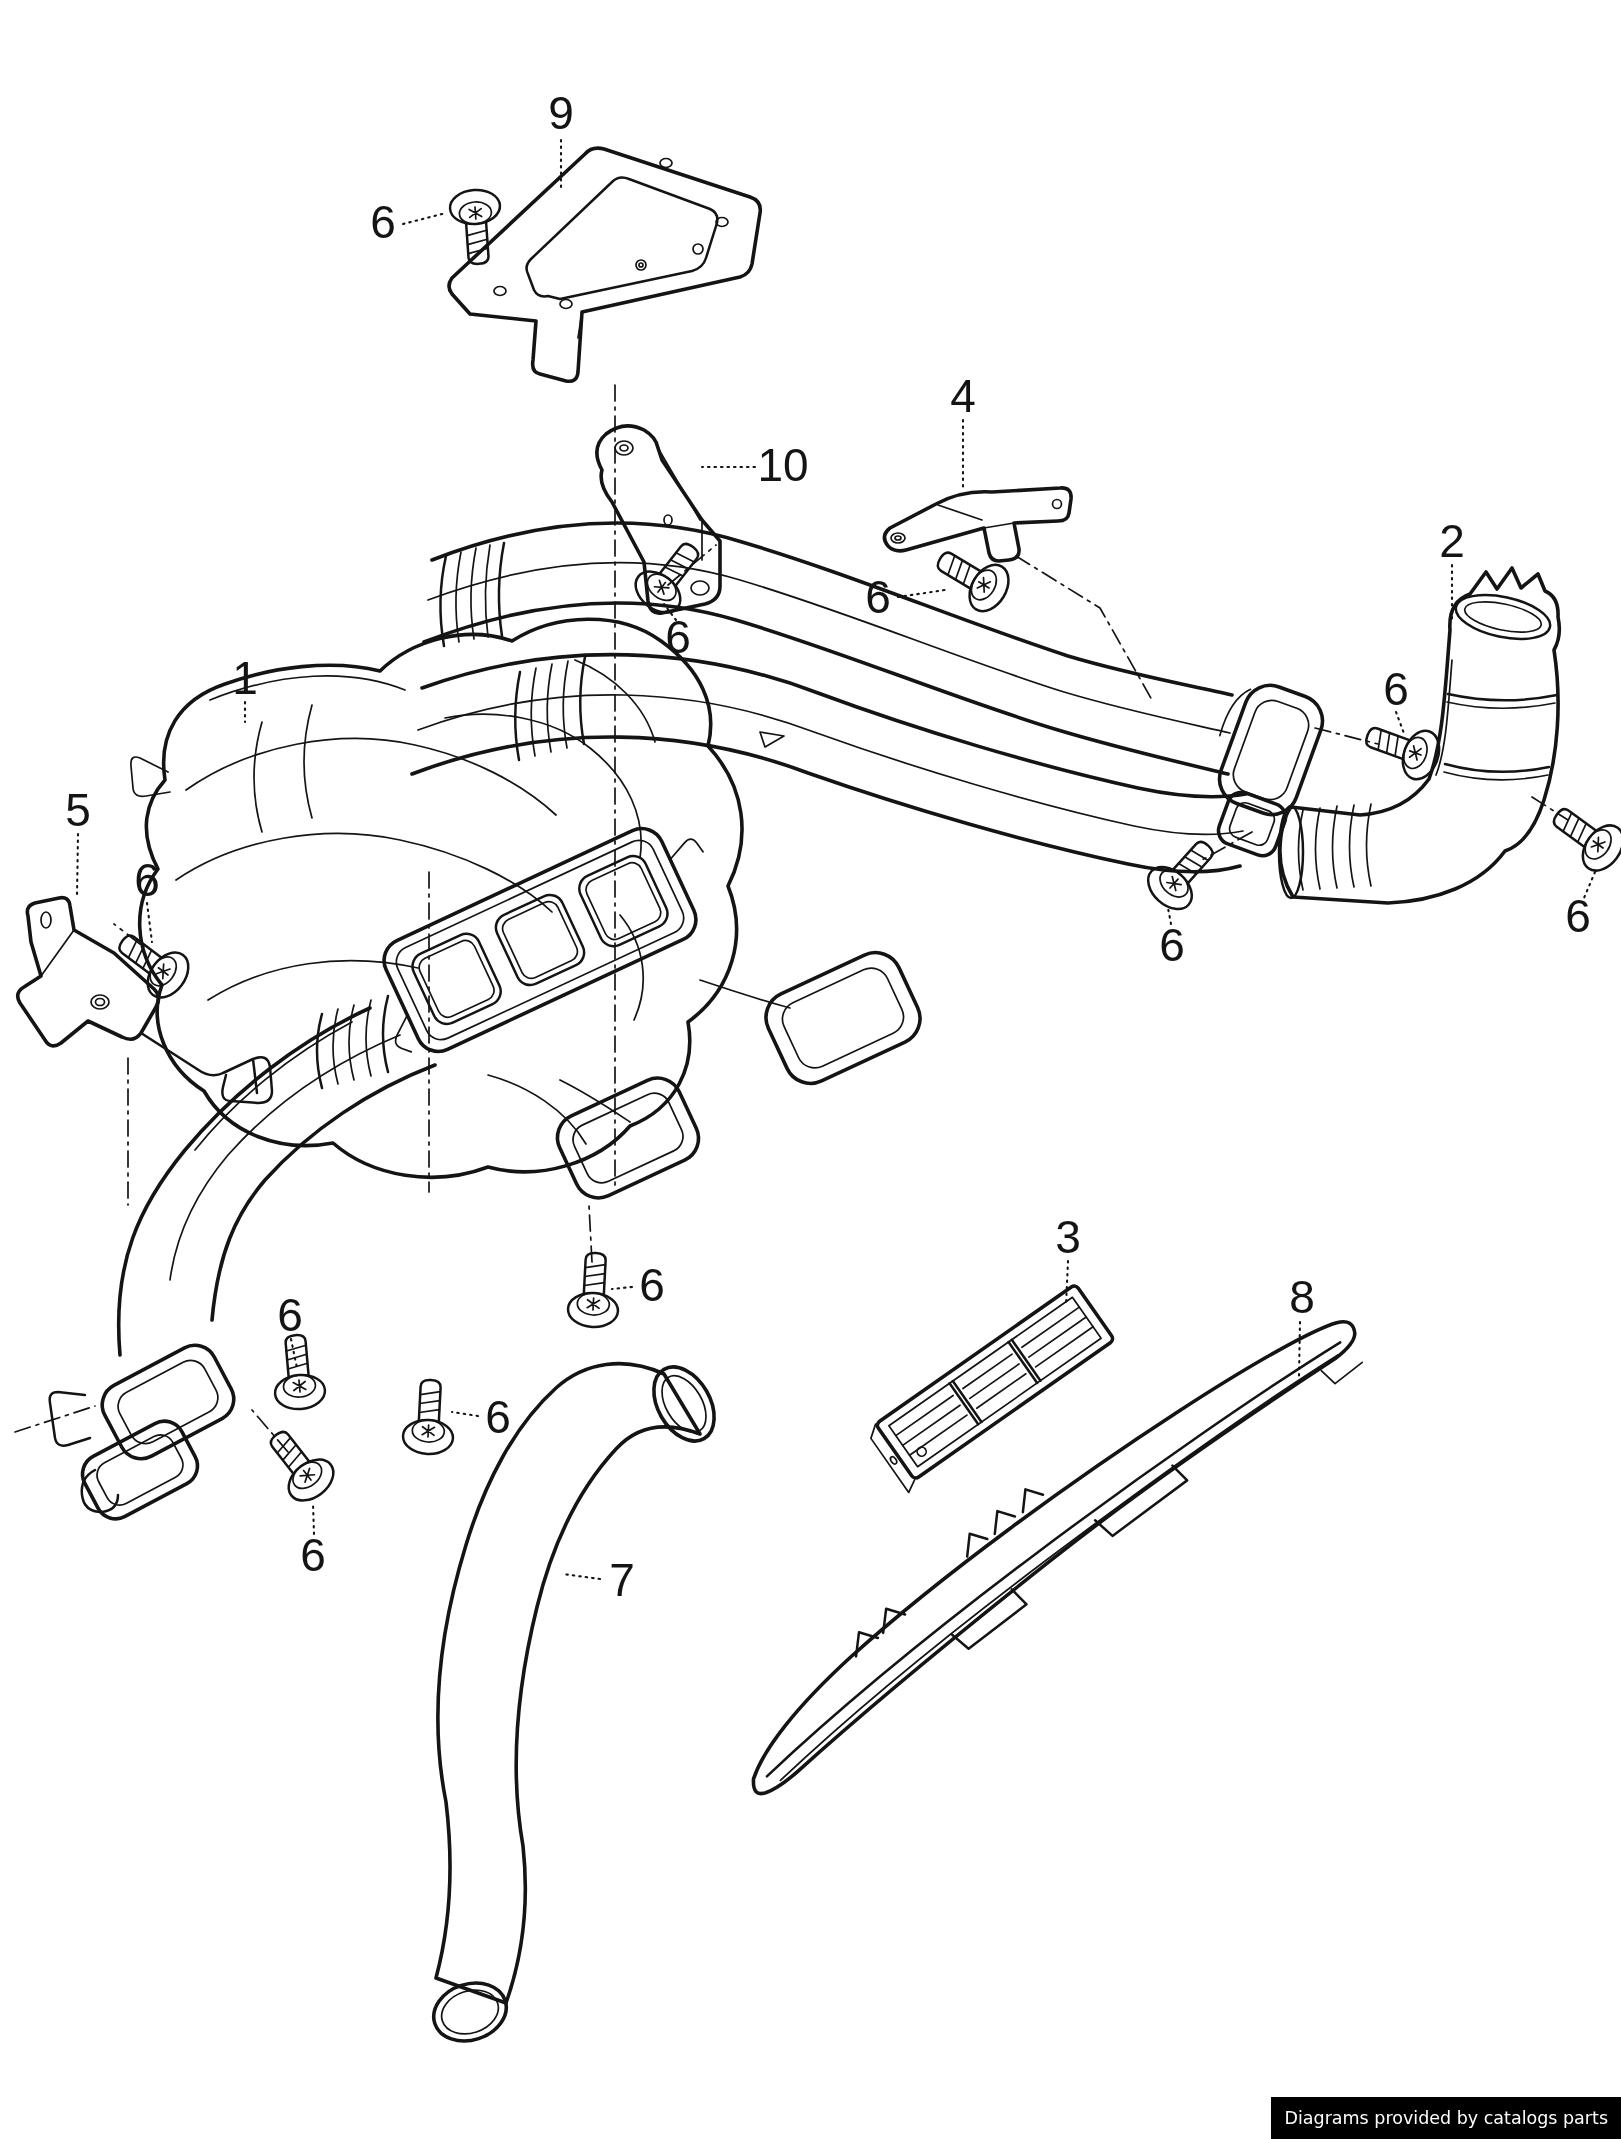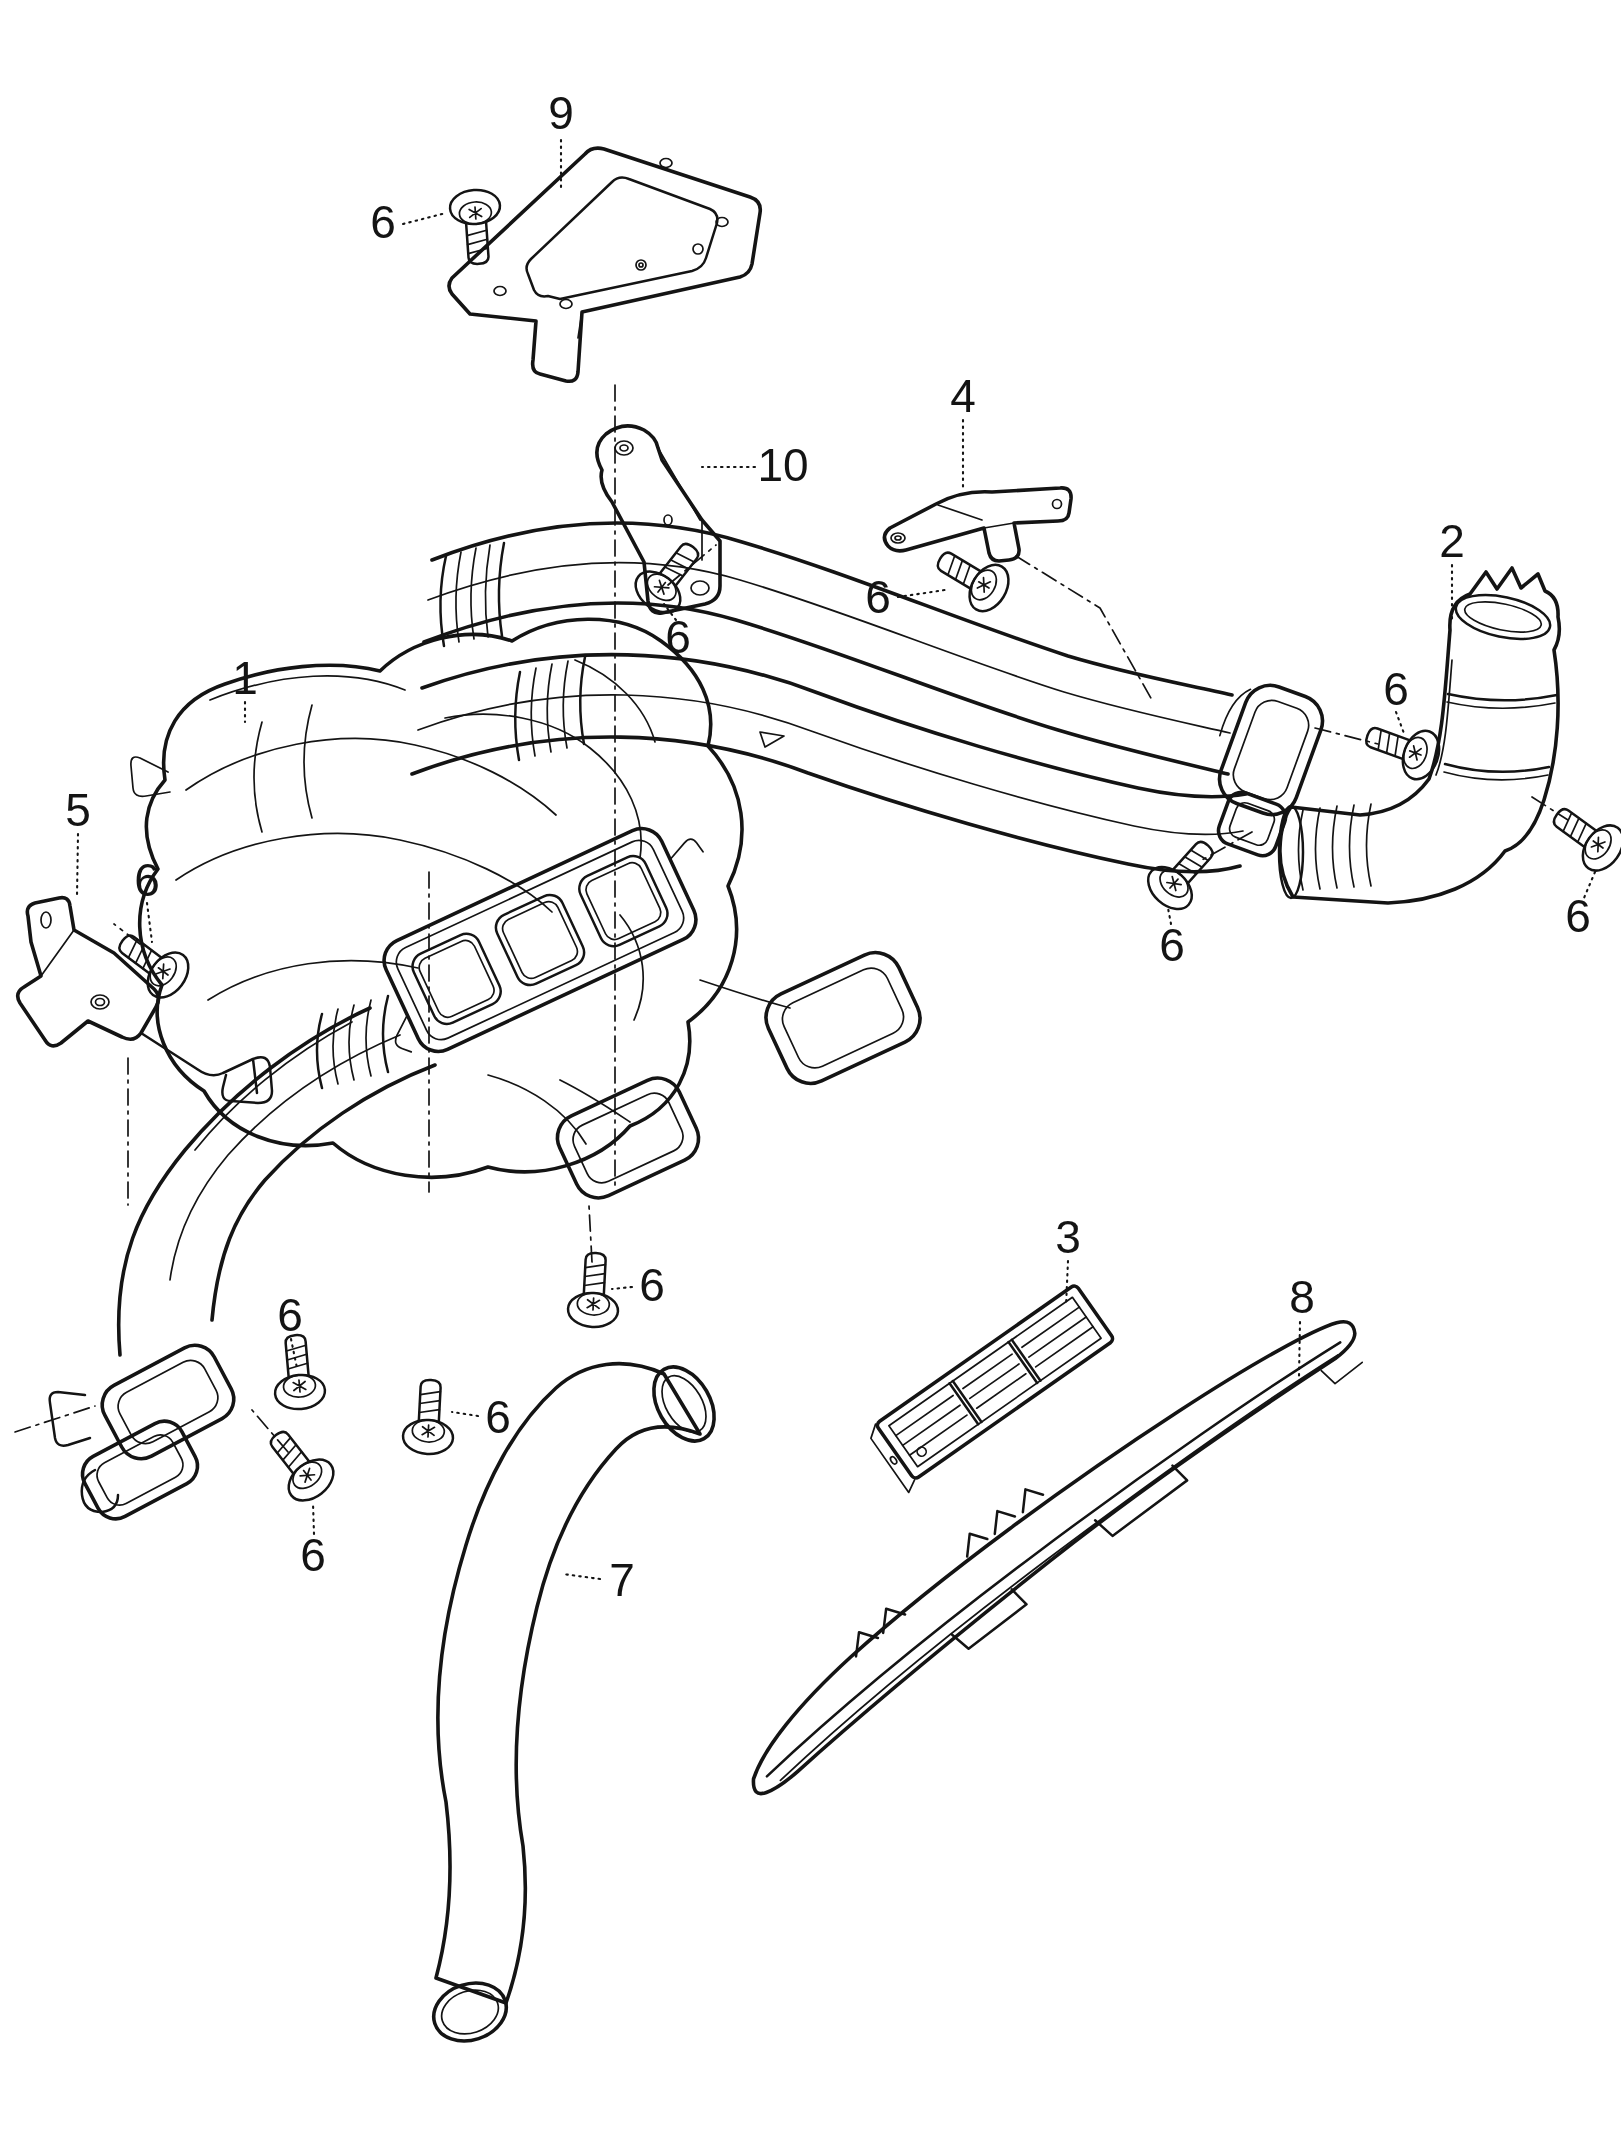--- a/index.html
+++ b/index.html
@@ -336,13 +336,14 @@
     <text class="co" x="498" y="1433">6</text>
 
     <line class="ldr" x1="632" y1="1287" x2="612" y2="1289"></line>
     <text class="co" x="652" y="1301">6</text>
 
     <line class="ldr" x1="314" y1="1534" x2="313" y2="1503"></line>
     <text class="co" x="313" y="1571">6</text>
   </g>
 </svg>
 
+<div class="footer">Diagrams provided by catalogs parts</div>
 </div>
 
 </body></html>

